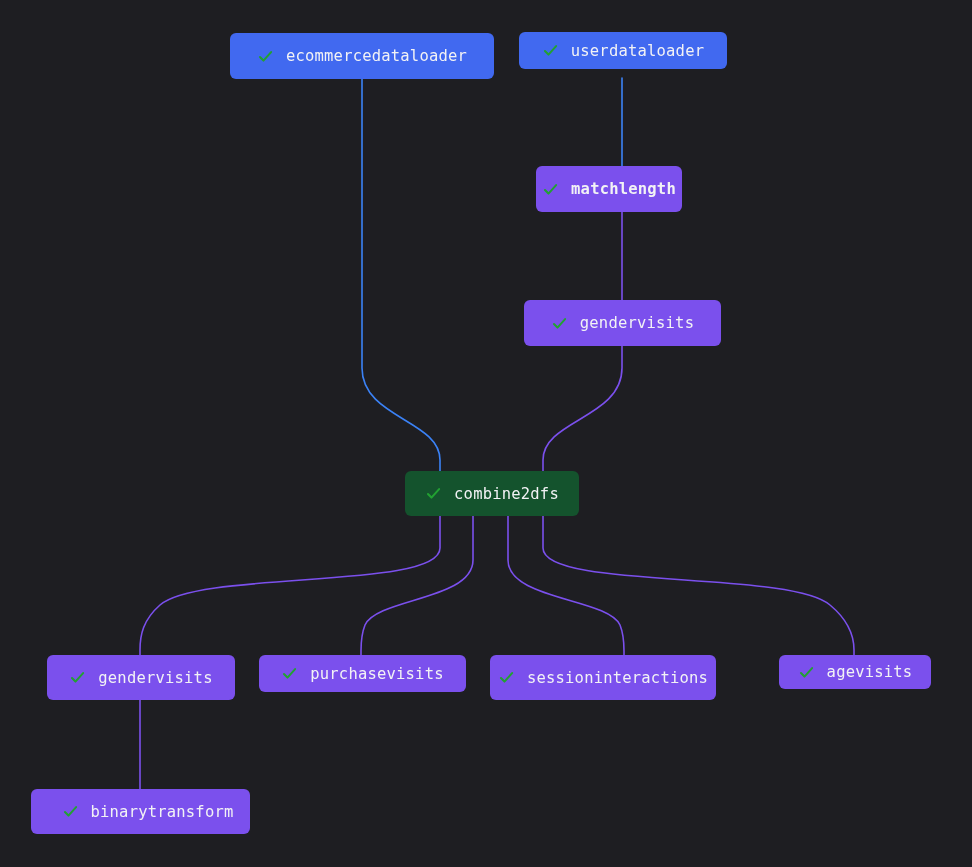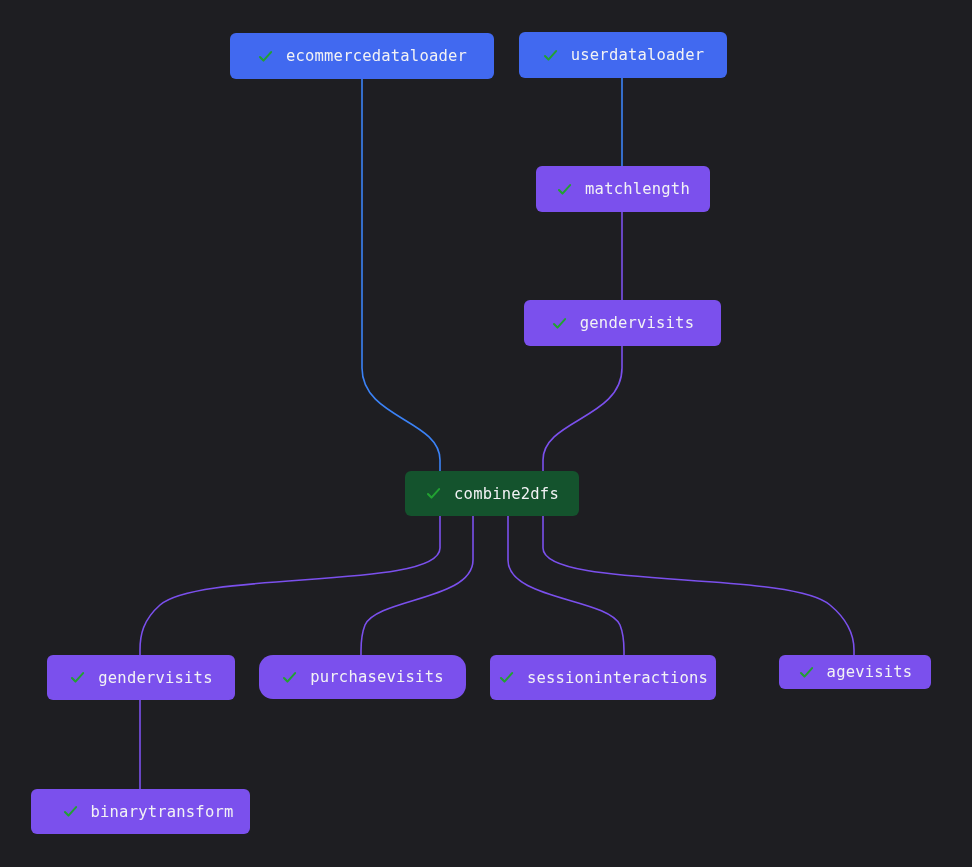--- a/index.html
+++ b/index.html
@@ -71,27 +71,27 @@
       <path d="M 543,516 L 543,548 C 543,590 790,570 830,605 C 848,620 854,635 854,650 L 854,655" fill="none" stroke="#7b50ed" stroke-width="1.6" stroke-linecap="round"></path>
       <path d="M 140,700 L 140,789" fill="none" stroke="#7b50ed" stroke-width="1.6" stroke-linecap="round"></path>
     </svg>
   <div id="node-layer">
       <div class="node kind-source" style="left: 230px; top: 33px; width: 264px; height: 46px; background: rgb(65, 105, 240);">
         <span class="check"><svg viewBox="0 0 20 20" width="17" height="17" xmlns="http://www.w3.org/2000/svg">
             <path d="M3.5 10.6 L7.6 14.8 L16.6 4.8" fill="none" stroke="#22a132" stroke-width="2.4" stroke-linecap="round" stroke-linejoin="round"></path>
           </svg></span>
         <span class="label">ecommercedataloader</span>
       </div>
-      <div class="node kind-source" style="left: 519px; top: 32px; width: 208px; height: 46px; background: rgb(65, 105, 240);">
+      <div class="node kind-source" style="left: 519px; top: 32px; width: 208px; height: 37px; background: rgb(65, 105, 240);">
         <span class="check"><svg viewBox="0 0 20 20" width="17" height="17" xmlns="http://www.w3.org/2000/svg">
             <path d="M3.5 10.6 L7.6 14.8 L16.6 4.8" fill="none" stroke="#22a132" stroke-width="2.4" stroke-linecap="round" stroke-linejoin="round"></path>
           </svg></span>
         <span class="label">userdataloader</span>
       </div>
-      <div class="node kind-transform" style="left: 536px; top: 166px; width: 174px; height: 46px; background: rgb(123, 80, 237);">
+      <div class="node kind-transform" style="left: 536px; top: 166px; width: 146px; height: 46px; background: rgb(123, 80, 237); font-weight: bold;">
         <span class="check"><svg viewBox="0 0 20 20" width="17" height="17" xmlns="http://www.w3.org/2000/svg">
             <path d="M3.5 10.6 L7.6 14.8 L16.6 4.8" fill="none" stroke="#22a132" stroke-width="2.4" stroke-linecap="round" stroke-linejoin="round"></path>
           </svg></span>
         <span class="label">matchlength</span>
       </div>
       <div class="node kind-transform" style="left: 524px; top: 300px; width: 197px; height: 46px; background: rgb(123, 80, 237);">
         <span class="check"><svg viewBox="0 0 20 20" width="17" height="17" xmlns="http://www.w3.org/2000/svg">
             <path d="M3.5 10.6 L7.6 14.8 L16.6 4.8" fill="none" stroke="#22a132" stroke-width="2.4" stroke-linecap="round" stroke-linejoin="round"></path>
           </svg></span>
         <span class="label">gendervisits</span>
@@ -101,21 +101,21 @@
             <path d="M3.5 10.6 L7.6 14.8 L16.6 4.8" fill="none" stroke="#22a132" stroke-width="2.4" stroke-linecap="round" stroke-linejoin="round"></path>
           </svg></span>
         <span class="label">combine2dfs</span>
       </div>
       <div class="node kind-transform" style="left: 47px; top: 655px; width: 188px; height: 45px; background: rgb(123, 80, 237);">
         <span class="check"><svg viewBox="0 0 20 20" width="17" height="17" xmlns="http://www.w3.org/2000/svg">
             <path d="M3.5 10.6 L7.6 14.8 L16.6 4.8" fill="none" stroke="#22a132" stroke-width="2.4" stroke-linecap="round" stroke-linejoin="round"></path>
           </svg></span>
         <span class="label">gendervisits</span>
       </div>
-      <div class="node kind-transform" style="left: 259px; top: 655px; width: 207px; height: 44px; background: rgb(123, 80, 237); border-radius: 14px;">
+      <div class="node kind-transform" style="left: 259px; top: 655px; width: 207px; height: 37px; background: rgb(123, 80, 237);">
         <span class="check"><svg viewBox="0 0 20 20" width="17" height="17" xmlns="http://www.w3.org/2000/svg">
             <path d="M3.5 10.6 L7.6 14.8 L16.6 4.8" fill="none" stroke="#22a132" stroke-width="2.4" stroke-linecap="round" stroke-linejoin="round"></path>
           </svg></span>
         <span class="label">purchasevisits</span>
       </div>
       <div class="node kind-transform" style="left: 490px; top: 655px; width: 226px; height: 45px; background: rgb(123, 80, 237);">
         <span class="check"><svg viewBox="0 0 20 20" width="17" height="17" xmlns="http://www.w3.org/2000/svg">
             <path d="M3.5 10.6 L7.6 14.8 L16.6 4.8" fill="none" stroke="#22a132" stroke-width="2.4" stroke-linecap="round" stroke-linejoin="round"></path>
           </svg></span>
         <span class="label">sessioninteractions</span>

